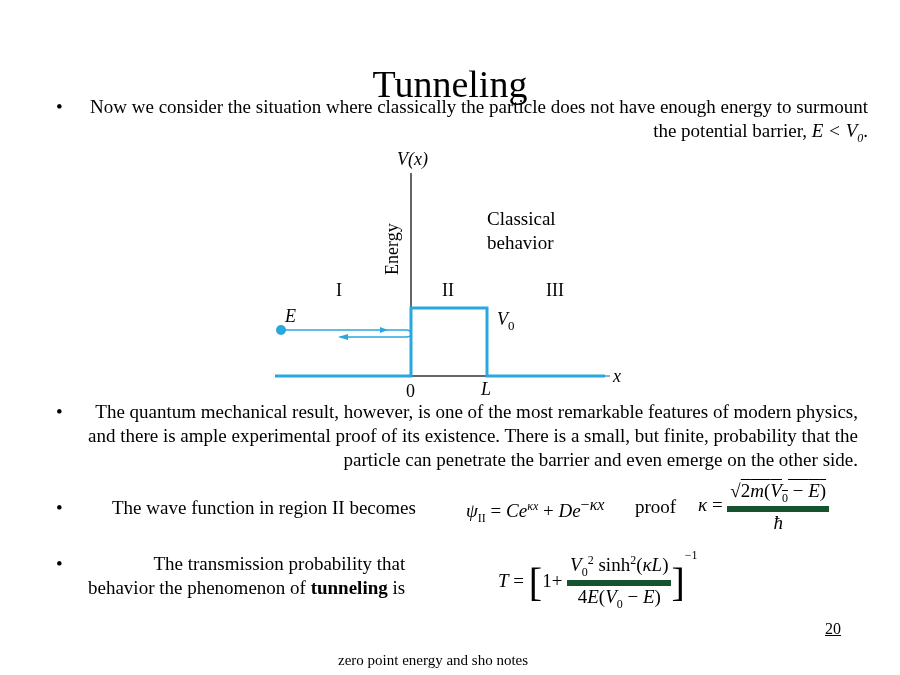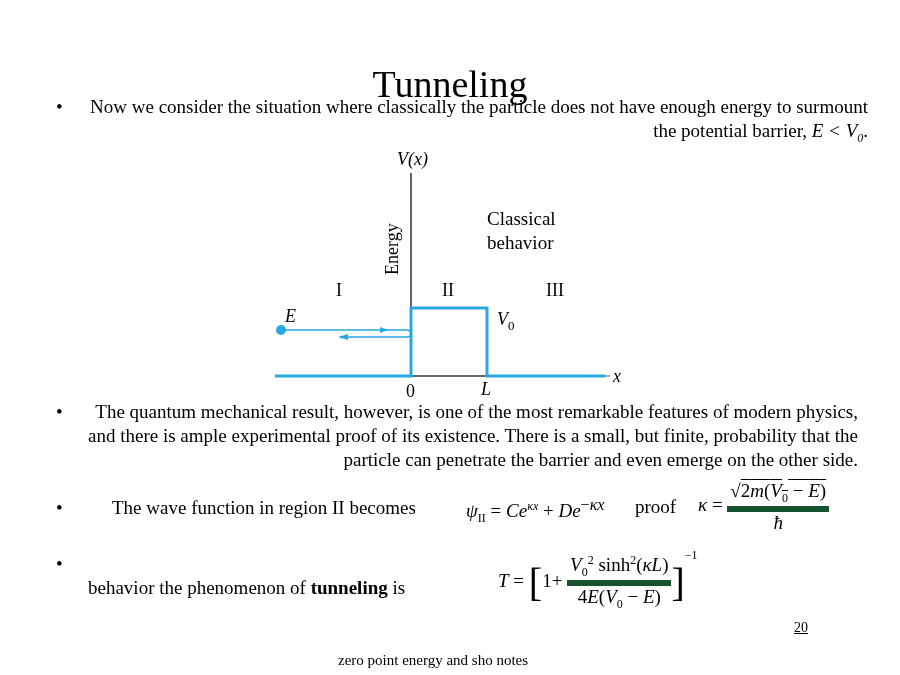--- a/index.html
+++ b/index.html
@@ -8,21 +8,21 @@
   .title { position:absolute; left:0; width:900px; top:62px; text-align:center; font-size:38px; line-height:44px; }
   .bullet { position:absolute; left:56px; font-size:19px; line-height:24px; }
   .btext { position:absolute; left:88px; font-size:19px; line-height:24px;text-align:right; }
   .b1 { top:95px; width:780px; }
   .b2 { top:400px; width:770px;font-family:Liberation Serif, serif; }
   .b3 { top:496px;margin-left:24px; }
   .b4 { top:552px; }
   .diagram { position:absolute; left:270px; top:145px; width:360px; height:260px; }
   .eq { position:absolute; font-size:19px; }
   .footer { position:absolute; top:652px; left:338px; font-size:15px; }
-  .page-num { position:absolute; top:620px; left:794px; font-size:14px;text-decoration:underline; }
+  .page-num { position:absolute; top:620px; left:825px; font-size:16px;text-decoration:underline; }
   i { font-style:italic; }
   sub { font-size:12px; }
   .frac { display:inline-block; vertical-align:middle; text-align:center; }
   .frac .num { display:block; border-bottom:6px solid #14532d; padding:0 3px; }
   .frac .den { display:block; padding:0 3px; }
 </style>
 </head>
 <body>
 
 <div class="title">Tunneling</div>
@@ -57,18 +57,18 @@
 <div class="btext b2">The quantum mechanical result, however, is one of the most remarkable features of modern physics, and there is ample experimental proof of its existence. There is a small, but finite, probability that the particle can penetrate the barrier and even emerge on the other side.</div>
 
 <div class="bullet" style="top:496px">•</div>
 <div class="btext b3">The wave function in region II becomes</div>
 
 <div class="eq" style="left:466px; top:496px;"><i>ψ</i><sub>II</sub> = <i>Ce</i><sup style="font-size:12px"><i>κx</i></sup> + <i>De</i><sup style="font-size:16px">−<i>κx</i></sup></div>
 <div class="eq" style="left:635px; top:496px;">proof</div>
 <div class="eq" style="left:698px; top:480px;"><i>κ</i> = <span class="frac"><span class="num">√<span style="text-decoration:overline">2<i>m</i>(<i>V</i><sub>0</sub> − <i>E</i>)</span></span><span class="den"><i>ħ</i></span></span></div>
 
 <div class="bullet" style="top:552px">•</div>
-<div class="btext b4"><br><span>behavior the phenomenon of </span><b>tunneling</b><span> is</span></div>
+<div class="btext b4"><span>The transmission probability that</span><br><span>behavior the phenomenon of </span><b>tunneling</b><span> is</span></div>
 
 <div class="eq" style="left:498px; top:548px;"><i>T</i> = <span style="font-size:40px; vertical-align:middle;">[</span>1+ <span class="frac"><span class="num"><i>V</i><sub>0</sub><sup style="font-size:12px">2</sup> sinh<sup style="font-size:12px">2</sup>(<i>κL</i>)</span><span class="den">4<i>E</i>(<i>V</i><sub>0</sub> − <i>E</i>)</span></span><span style="font-size:40px; vertical-align:middle;">]</span><sup style="font-size:12px; vertical-align:28px;">−1</sup></div>
 
 <div class="footer">zero point energy and sho notes</div>
 <div class="page-num">20</div>
 
 </body></html>

